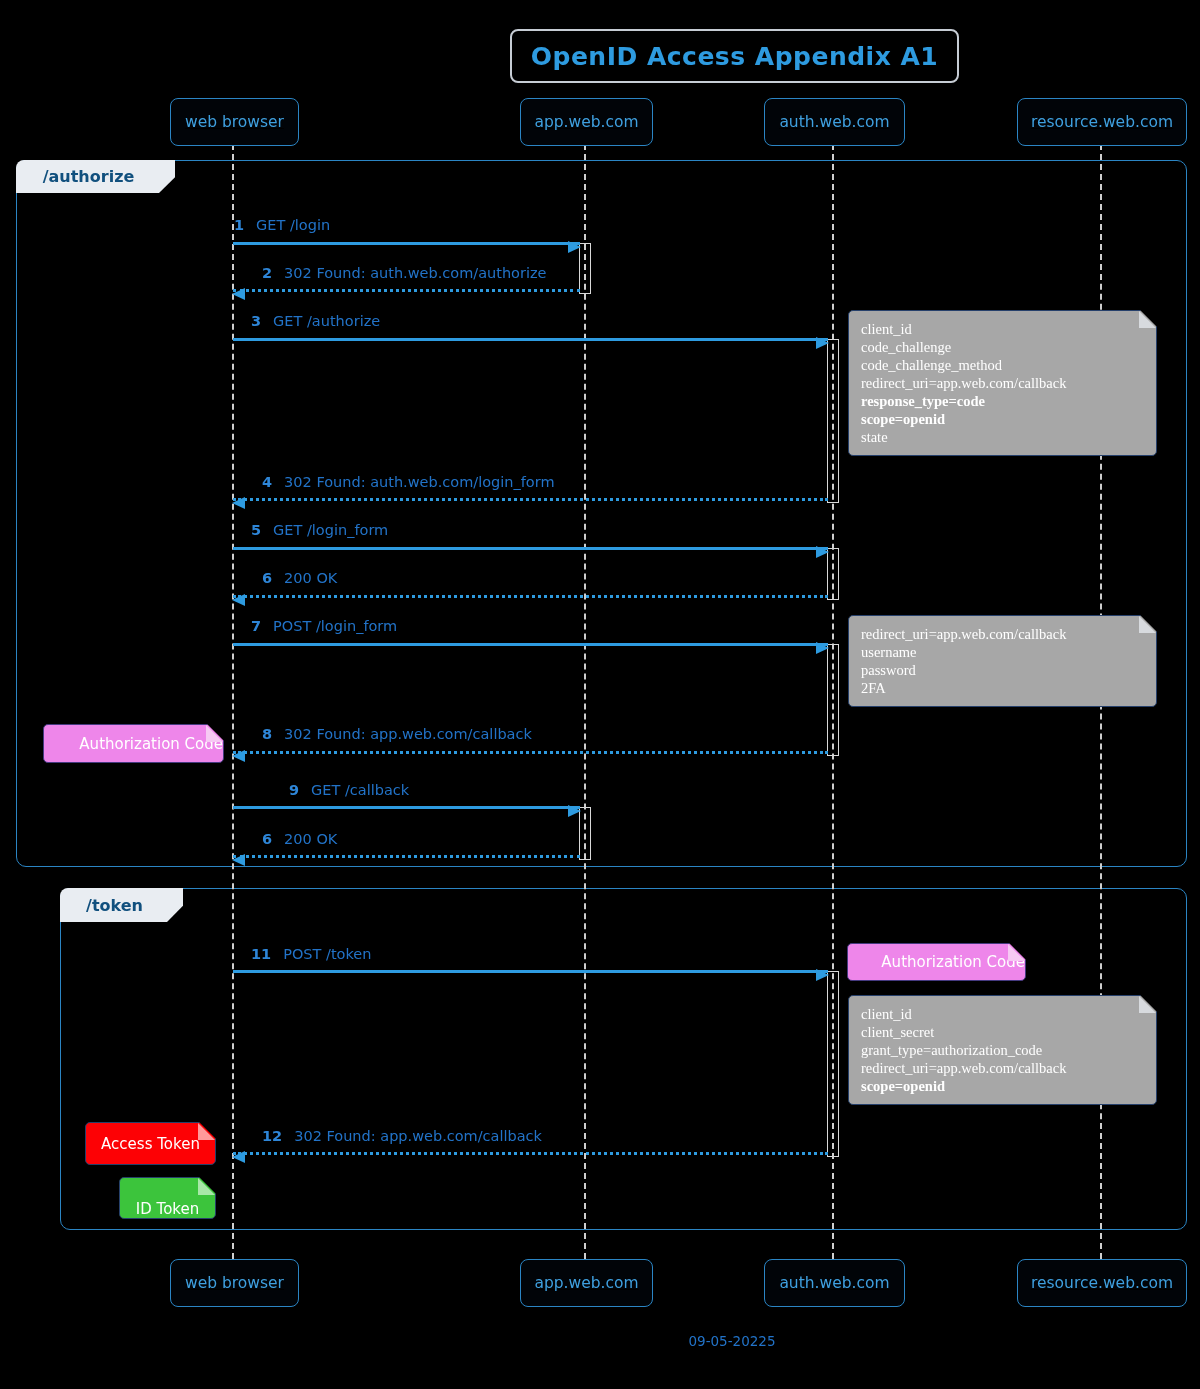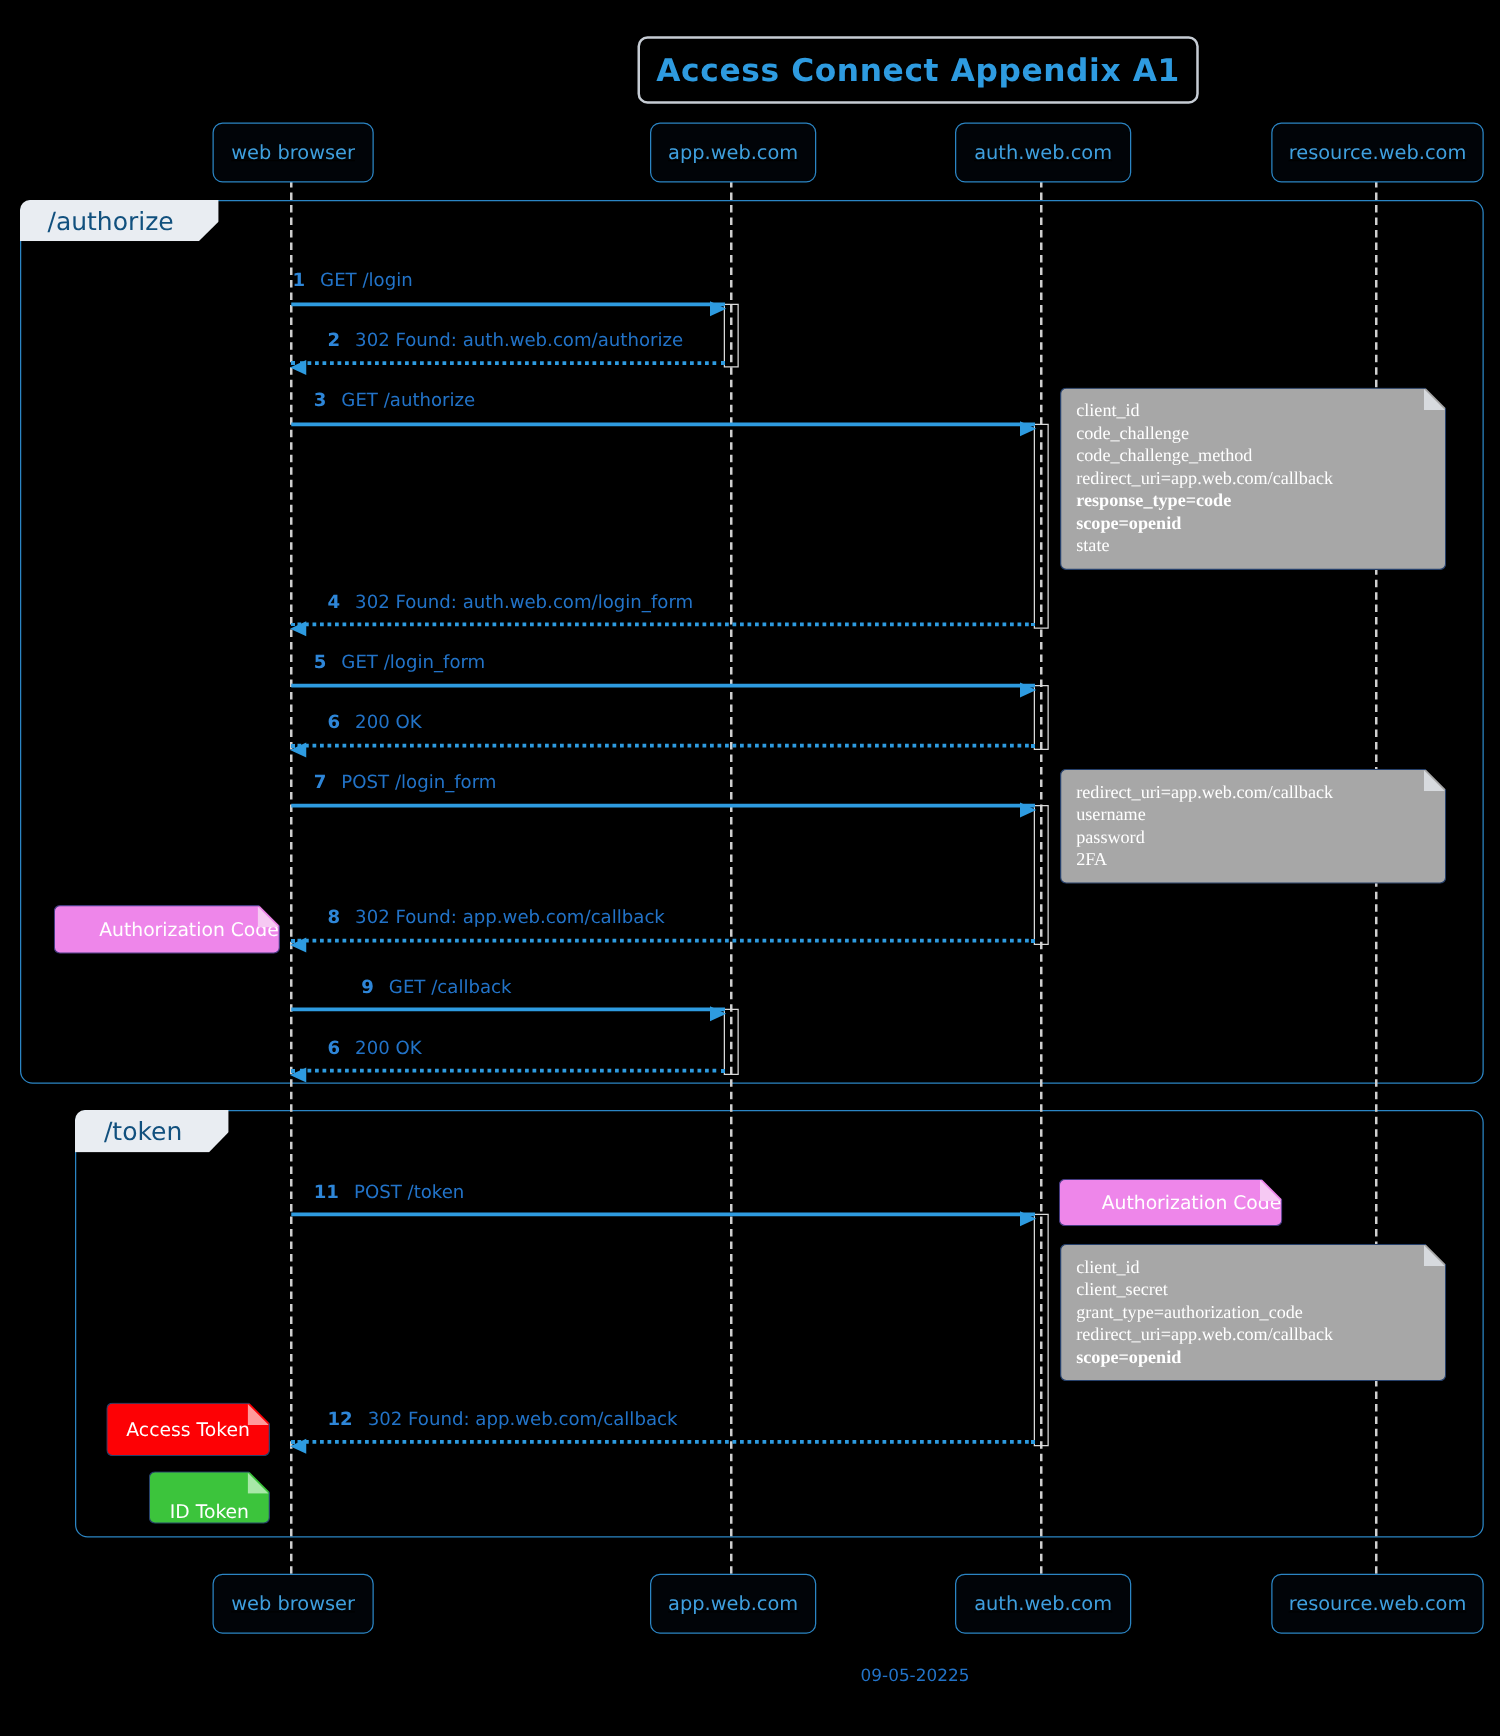--- a/index.html
+++ b/index.html
@@ -38,21 +38,21 @@
   
   .lifeline{position:absolute;width:0;border-left:2px dashed var(--lifeline);z-index:1;}
   
   .frame{position:absolute;border:1.5px solid var(--blue-border);border-radius:10px;z-index:0;}
   .frame-label{
     position:absolute;background:var(--label-bg);z-index:4;
     display:flex;align-items:center;justify-content:center;
     border-radius:8px 0 0 0;
     clip-path:polygon(0 0,100% 0,100% 52%,calc(100% - 16px) 100%,0 100%);
   }
-  .frame-label span{color:var(--label-text);font-weight:normal;font-size:20px;padding-right:14px;}
+  .frame-label span{color:var(--label-text);font-weight:bold;font-size:16px;padding-right:14px;}
   
   .act{position:absolute;width:10px;border:1px solid #d9d9d9;background:transparent;z-index:2;}
   
   .msg-text{position:absolute;z-index:3;white-space:nowrap;font-size:14.5px;color:var(--blue-msg);}
   .msg-text b{color:var(--blue-msg-num);margin-right:12px;}
   .msg-line{position:absolute;height:0;z-index:3;}
   .msg-line.solid{border-top:3px solid var(--blue-bright);}
   .msg-line.dotted{border-top:3px dotted var(--blue-bright);}
   .head{position:absolute;width:0;height:0;top:-4.5px;}
   .head-r{right:-1px;border-top:6px solid transparent;border-bottom:6px solid transparent;border-left:13px solid var(--blue-bright);}
@@ -78,21 +78,21 @@
   .note-green::after{background:#a8e8a8;}
   
   .footer{position:absolute;left:642px;top:1333px;width:180px;text-align:center;color:var(--blue-msg);font-size:13.5px;z-index:3;}
 </style>
 </head>
 <body>
 
 <div class="canvas">
 
   <div class="title-box">
-    <span>Access Connect Appendix A1</span>
+    <span>OpenID Access Appendix A1</span>
   </div>
 
   <div class="frame" style="left:16px;top:160px;width:1169px;height:705px;"></div>
   <div class="frame-label" style="left:16px;top:160px;width:159px;height:33px;">
     <span>/authorize</span>
   </div>
   <div class="frame" style="left:60px;top:888px;width:1125px;height:340px;"></div>
   <div class="frame-label" style="left:60px;top:888px;width:123px;height:34px;">
     <span>/token</span>
   </div>

